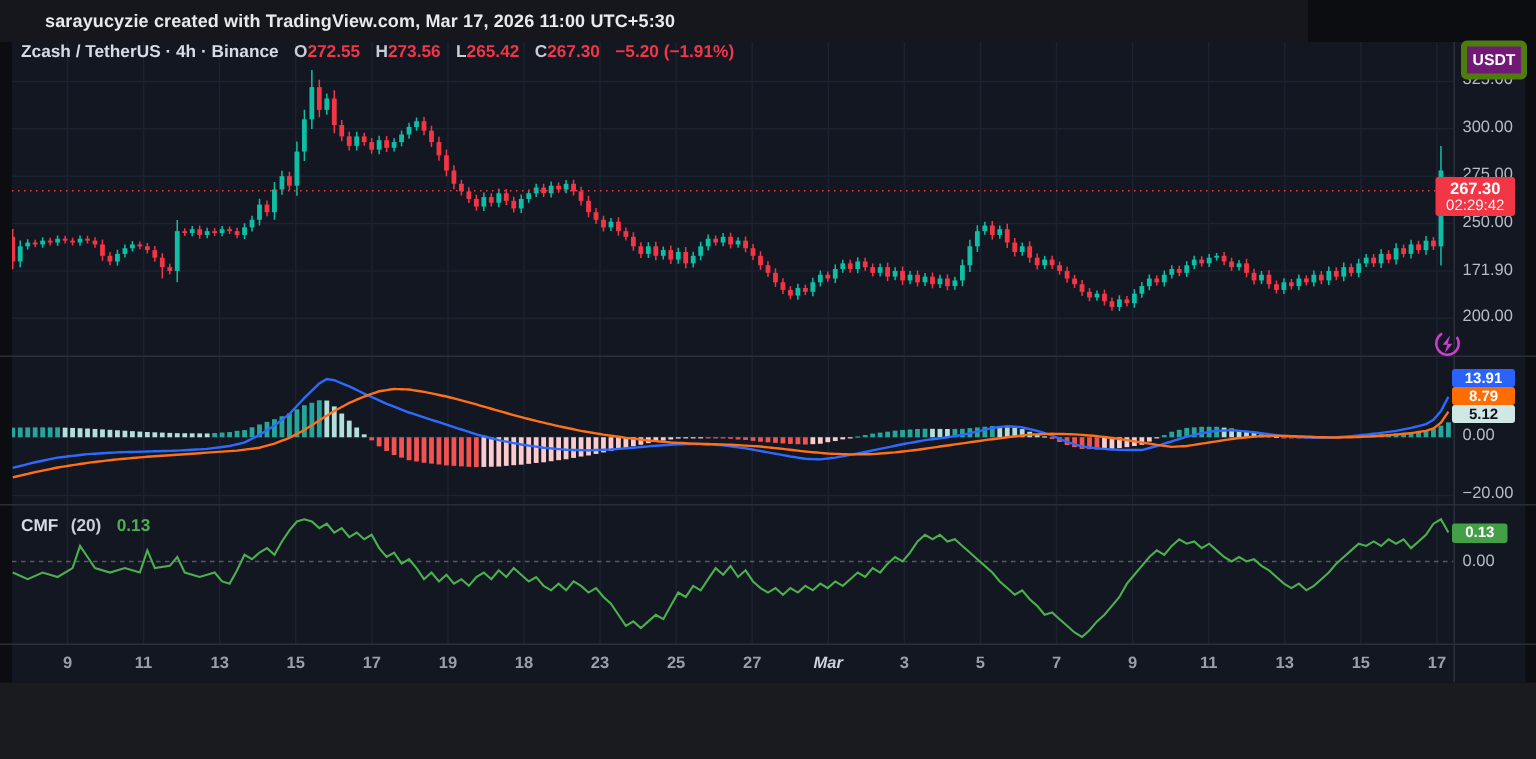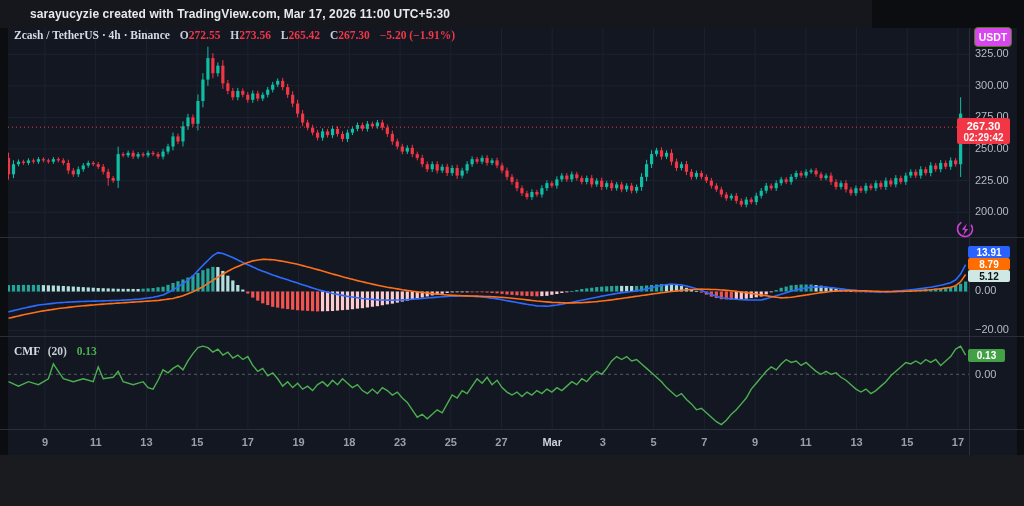--- a/index.html
+++ b/index.html
@@ -3,38 +3,38 @@
 <meta charset="utf-8">
 <style>
   html,body{margin:0;padding:0;background:#0c0d10;}
   #screen{position:relative;width:1024px;height:506px;background:#0c0d10;overflow:hidden;
           font-family:"Liberation Sans",sans-serif;-webkit-font-smoothing:antialiased;}
   .topbar{position:absolute;left:0;top:0;width:872px;height:28px;background:#16171c;text-align:right;}
   .attribution{position:absolute;left:30px;top:7px;font-size:12px;font-weight:700;color:#e8e9ec;letter-spacing:.1px;}
   .chart-area{position:absolute;left:8px;top:28px;width:1009px;height:427px;background:#131722;}
   .bottombar{position:absolute;left:0;top:455px;width:1024px;height:51px;background:#1a1b1e;}
   svg#chart-canvas{position:absolute;left:0;top:0;}
-  .legend{position:absolute;font-size:11.5px;font-weight:600;color:#d8dbe3;white-space:nowrap;z-index:5;font-family:Liberation Serif, serif;}
+  .legend{position:absolute;font-size:11.5px;font-weight:600;color:#d8dbe3;white-space:nowrap;z-index:5;}
   .legend .dim{color:#d8dbe3;}
   .legend .params{color:#c9ccd4;}
   .legend .k{color:#c9ccd4;margin-left:7px;}
   .legend .v-red{color:#f23645;}
   .legend .v-hist{color:#7fd4c5;margin-left:7px;}
   .legend .v-macd{color:#3f7bff;margin-left:7px;}
   .legend .v-signal{color:#ff7518;margin-left:7px;}
   .legend .v-cmf{color:#4caf50;margin-left:7px;}
   .axis-label{position:absolute;left:975px;font-size:11px;font-weight:400;color:#b6bac4;z-index:2;}
   .time-label{position:absolute;top:436px;width:40px;text-align:center;font-size:11px;font-weight:600;color:#9b9fab;z-index:2;}
-  .usdt-badge{position:absolute;left:974px;top:27px;width:36px;height:18px;background:#d946ef;
-      border:1px solid #4d7c0f;border-radius:4px;color:#fff;font-size:10.5px;font-weight:700;
+  .usdt-badge{position:absolute;left:974px;top:27px;width:36px;height:18px;background:#701a75;
+      border:4px solid #4d7c0f;border-radius:4px;color:#fff;font-size:10.5px;font-weight:700;
       display:flex;align-items:center;justify-content:center;z-index:6;}
   .price-box{position:absolute;left:957px;top:118px;width:53px;height:26px;border-radius:2px;
       display:flex;flex-direction:column;align-items:center;justify-content:center;z-index:6;color:#fff;}
   .price-box .p{font-size:11px;font-weight:700;line-height:12px;}
-  .price-box .cd{font-size:10px;font-weight:700;line-height:11px;opacity:.95;}
+  .price-box .cd{font-size:10px;font-weight:400;line-height:11px;opacity:.95;}
   .mini-badge{position:absolute;left:968px;width:42px;height:12px;border-radius:2px;color:#fff;
       font-size:10px;font-weight:700;display:flex;align-items:center;justify-content:center;z-index:6;}
   .cmf-badge{position:absolute;left:968px;top:349px;width:37px;height:13px;border-radius:2px;color:#fff;
       font-size:10px;font-weight:700;display:flex;align-items:center;justify-content:center;z-index:6;}
 </style>
 </head>
 <body>
 
 <div id="screen">
 
@@ -718,33 +718,33 @@
   <div class="axis-label" style="top:368px">0.00</div>
 
   <div class="bottombar">
     
   </div>
 
 <div class="axis-label" style="top: 47.3px;">325.00</div>
     <div class="axis-label" style="top: 78.8825px;">300.00</div>
     <div class="axis-label" style="top: 110.465px;">275.00</div>
     <div class="axis-label" style="top: 142.048px;">250.00</div>
-    <div class="axis-label" style="top: 173.63px;">225.00</div>
+    <div class="axis-label" style="top: 173.63px;">171.90</div>
     <div class="axis-label" style="top: 205.213px;">200.00</div>
     <div class="time-label" style="left: 25px;">9</div>
     <div class="time-label" style="left: 75.72px;">11</div>
     <div class="time-label" style="left: 126.44px;">13</div>
     <div class="time-label" style="left: 177.16px;">15</div>
     <div class="time-label" style="left: 227.88px;">17</div>
     <div class="time-label" style="left: 278.6px;">19</div>
     <div class="time-label" style="left: 329.32px;">18</div>
     <div class="time-label" style="left: 380.04px;">23</div>
     <div class="time-label" style="left: 430.76px;">25</div>
     <div class="time-label" style="left: 481.48px;">27</div>
-    <div class="time-label" style="left: 532.2px; font-weight: 700; color: rgb(207, 210, 218);">Mar</div>
+    <div class="time-label" style="left: 532.2px; font-weight: 700; color: rgb(207, 210, 218); font-style: italic;">Mar</div>
     <div class="time-label" style="left: 582.92px;">3</div>
     <div class="time-label" style="left: 633.64px;">5</div>
     <div class="time-label" style="left: 684.36px;">7</div>
     <div class="time-label" style="left: 735.08px;">9</div>
     <div class="time-label" style="left: 785.8px;">11</div>
     <div class="time-label" style="left: 836.52px;">13</div>
     <div class="time-label" style="left: 887.24px;">15</div>
     <div class="time-label" style="left: 937.96px;">17</div>
   </div>
 

